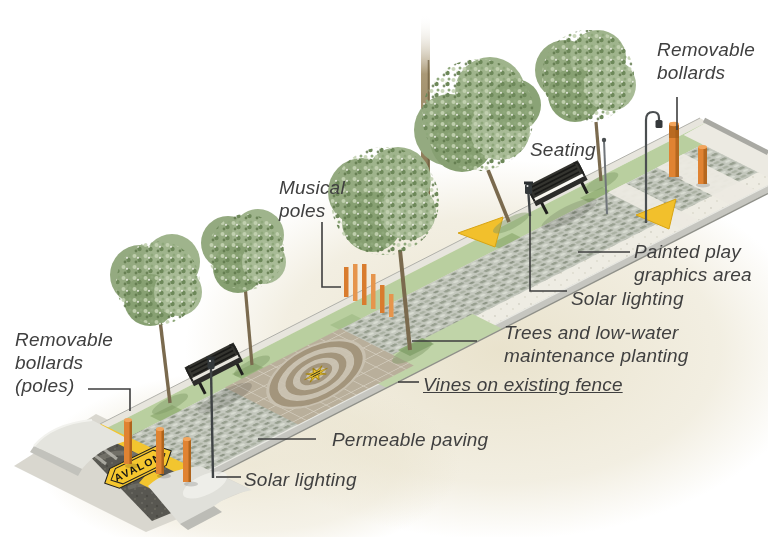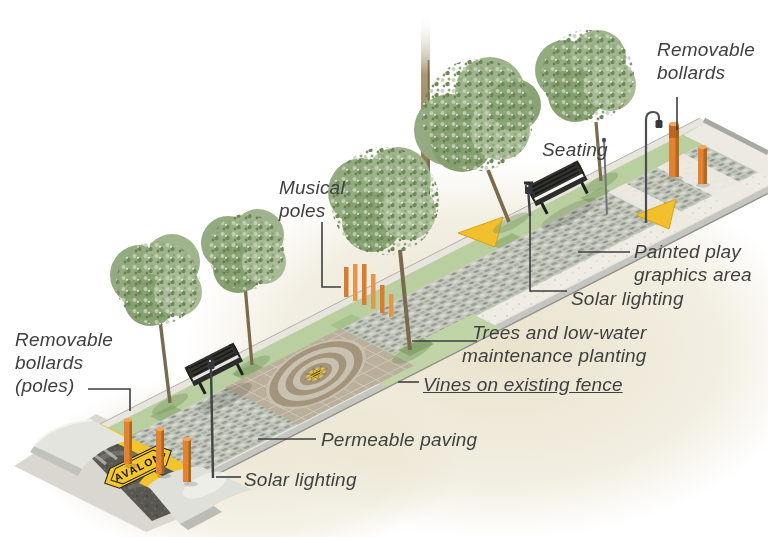--- a/index.html
+++ b/index.html
@@ -273,27 +273,27 @@
     <polyline points="412,341 477,341"></polyline>
     <polyline points="398,382 419,382"></polyline>
     <polyline points="258,439 316,439"></polyline>
     <polyline points="216,477 241,477"></polyline>
     <polyline points="88,389 130,389 130,411"></polyline>
   </g>
 </svg>
 
 <div class="label" style="left:657px;top:38px;">Removable
 bollards</div>
-<div class="label" style="left:542px;top:138px;">Seating</div>
+<div class="label" style="left:530px;top:138px;">Seating</div>
 <div class="label" style="left:634px;top:240px;">Painted play
 graphics area</div>
 <div class="label" style="left:279px;top:176px;">Musical
 poles</div>
 <div class="label" style="left:571px;top:287px;">Solar lighting</div>
-<div class="label" style="left:462px;top:321px;text-align:right;">Trees and low-water
+<div class="label" style="left:504px;top:321px;">Trees and low-water
 maintenance planting</div>
 <div class="label" style="left:423px;top:373px;text-decoration:underline;">Vines on existing fence</div>
-<div class="label" style="left:321px;top:428px;">Permeable paving</div>
+<div class="label" style="left:332px;top:428px;">Permeable paving</div>
 <div class="label" style="left:244px;top:468px;">Solar lighting</div>
 <div class="label" style="left:15px;top:328px;">Removable
 bollards
 (poles)</div>
 </div>
 
 </body></html>

